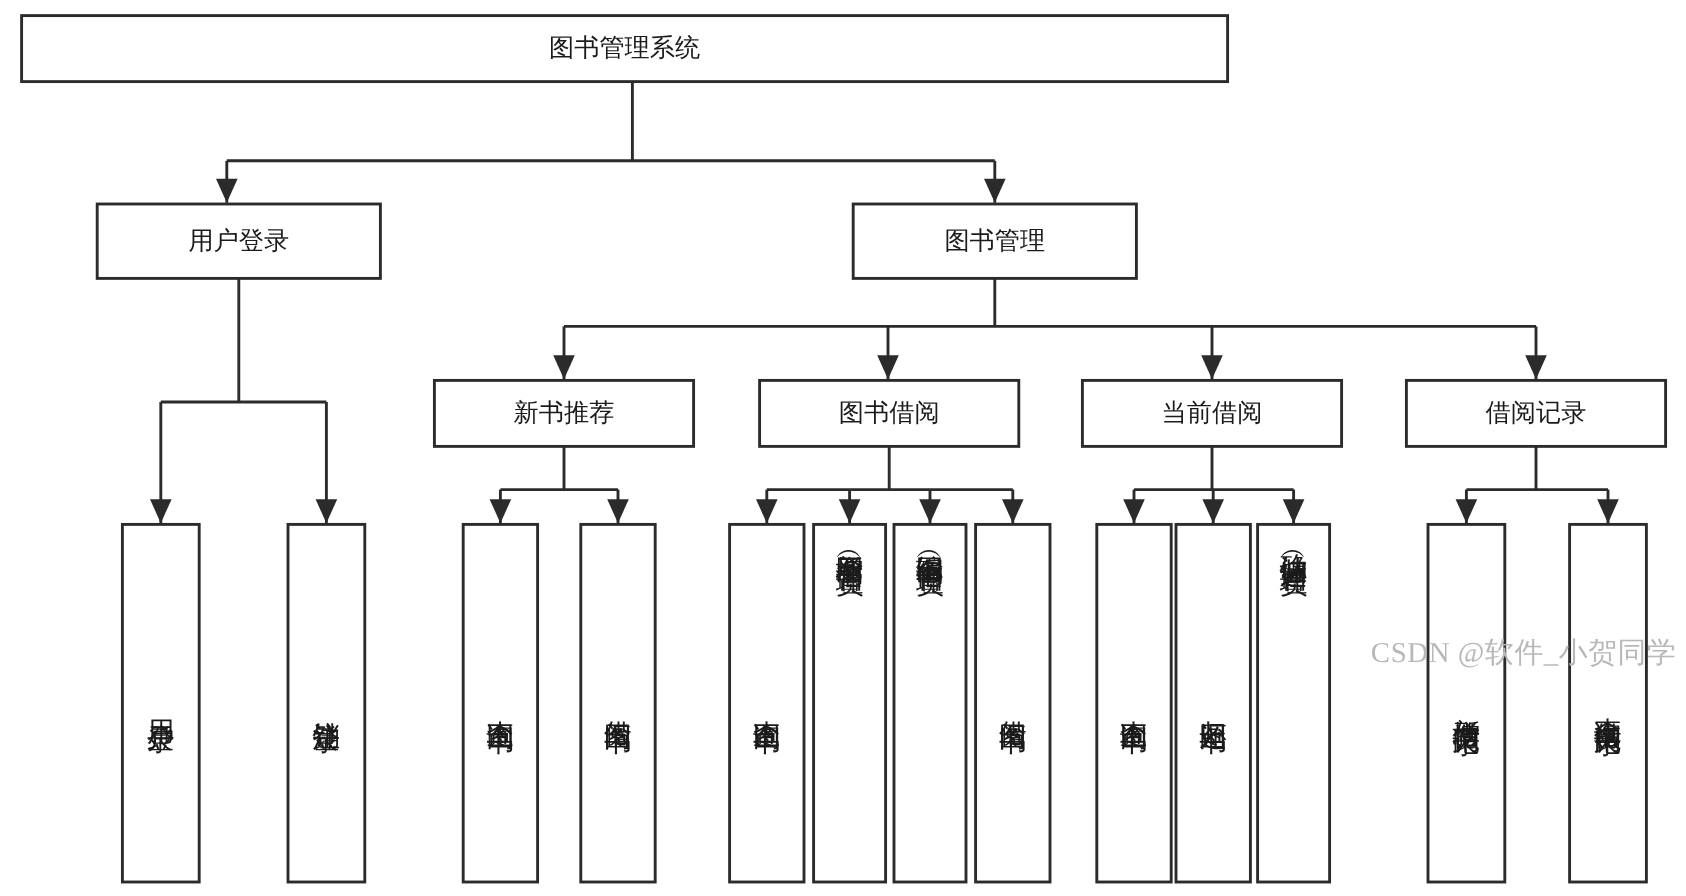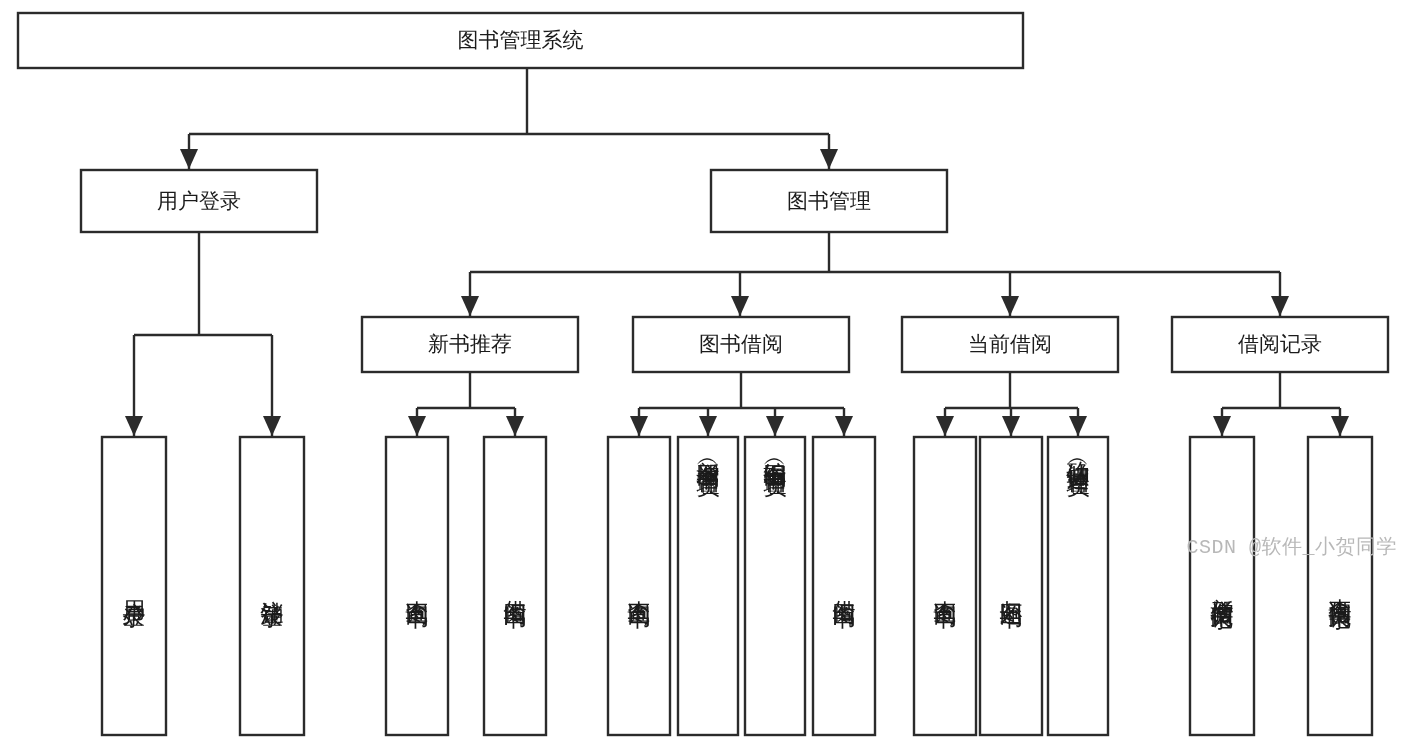--- a/index.html
+++ b/index.html
@@ -60,22 +60,22 @@
     white-space: nowrap;
     display: flex;
     align-items: center;
     justify-content: center;
     pointer-events: none;
   }
   .watermark {
     position: absolute;
     right: 8px;
     bottom: 6px;
-    font-family: Liberation Mono, monospace;
-    font-size: 20px;
+    font-family: Liberation Serif, serif;
+    font-size: 24px;
     color: #b8b8b8;
     letter-spacing: 0.5px;
     white-space: nowrap;
   }
 </style>
 </head>
 <body>
 
 <div id="diagram-root">
 

